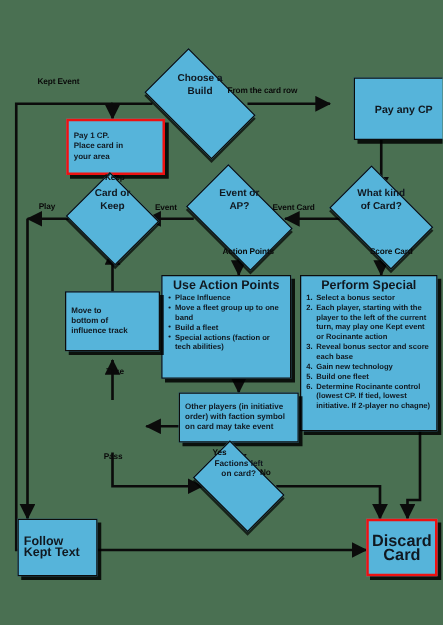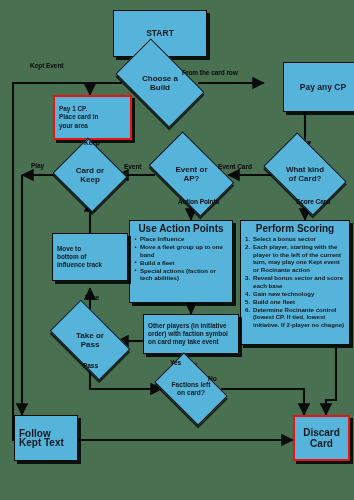--- a/index.html
+++ b/index.html
@@ -54,21 +54,21 @@
     padding:2px 4px;
     font-size:6.4px;line-height:8.2px;font-weight:bold;
     text-align:left;
   }
   .leftbox{justify-content:flex-start;text-align:left;padding-left:4px;}
 
   
   .diamond{
     position:absolute;
     z-index:3;
-    display:flex;align-items:center;justify-content:center;
+    display:flex;justify-content:center;
   }
   .diamond .dshape{
     position:absolute;left:0;top:0;width:100%;height:100%;
     background:#56b4da;
     border:1.5px solid #0c0c0c;
     transform:rotate(45deg);
     box-sizing:border-box;
     box-shadow:2px 2px 0 rgba(0,0,0,0.7);
   }
   .diamond .dtext{
@@ -141,23 +141,20 @@
       <path d="M78,440 L293,440"></path>
 
       <path d="M336,345 L336,400 L326,400 L326,415"></path>
     </g>
 
     <g stroke="#0b0b0b" stroke-width="2.1" fill="none">
       <path d="M90,83 L13,83 L13,440 L22,440"></path>
     </g>
   </svg>
 
-  <div class="node rect" style="left:113px;top:10px;width:94px;height:47px;">
-    <span>START</span>
-  </div>
 
   <div class="diamond" style="left:122px;top:58px;width:76px;height:50px;">
     <div class="dshape"></div>
     <div class="dtext">
       <span>Choose a</span><br>
       <span>Build</span>
     </div>
   </div>
 
   <div class="node rect" style="left:264px;top:62px;width:80px;height:50px;margin-left:19px;">
@@ -200,46 +197,39 @@
     <span class="bt">Use Action Points</span>
     <ul>
       <li>Place Influence</li>
       <li>Move a fleet group up to one band</li>
       <li>Build a fleet</li>
       <li>Special actions (faction or tech abilities)</li>
     </ul>
   </div>
 
   <div class="node listbox numbered" style="left:240px;top:220px;width:110px;height:125px;">
-    <span class="bt">Perform Scoring</span>
+    <span class="bt">Perform Special</span>
     <ul>
       <li><span class="n">1.</span><span>Select a bonus sector</span></li>
       <li><span class="n">2.</span><span>Each player, starting with the player to the left of the current turn, may play one Kept event or Rocinante action</span></li>
       <li><span class="n">3.</span><span>Reveal bonus sector and score each base</span></li>
       <li><span class="n">4.</span><span>Gain new technology</span></li>
       <li><span class="n">5.</span><span>Build one fleet</span></li>
       <li><span class="n">6.</span><span>Determine Rocinante control (lowest CP. If tied, lowest initiative. If 2-player no chagne)</span></li>
     </ul>
   </div>
 
   <div class="node para leftbox" style="left:52px;top:233px;width:76px;height:48px;">
     <div>
       <span>Move to</span><br>
       <span>bottom of</span><br>
       <span>influence track</span>
     </div>
   </div>
 
-  <div class="diamond" style="left:55px;top:318px;width:70px;height:44px;">
-    <div class="dshape"></div>
-    <div class="dtext">
-      <span>Take or</span><br>
-      <span>Pass</span>
-    </div>
-  </div>
 
   <div class="node para leftbox" style="left:143px;top:314px;width:96px;height:40px;">
     <div>Other players (in initiative order) with faction symbol on card may take event</div>
   </div>
 
   <div class="diamond" style="left:160px;top:368px;width:62px;height:42px;">
     <div class="dshape"></div>
     <div class="dtext" style="font-size:6.6px;line-height:8px;">
       <span>Factions left</span><br>
       <span>on card?</span>
@@ -247,21 +237,21 @@
   </div>
 
   <div class="node para leftbox" style="left:14px;top:415px;width:64px;height:46px;">
     <div style="font-size:10px;line-height:9.5px;">
       <span>Follow</span><br>
       <span>Kept Text</span>
     </div>
   </div>
 
   <div class="node rect red" style="left:293px;top:415px;width:57px;height:46px;">
-    <span style="font-size:10px;">Discard Card</span>
+    <span style="font-size:13px;">Discard Card</span>
   </div>
 
   <span class="elabel" style="left:30px;top:62px;">Kept Event</span>
   <span class="elabel" style="left:182px;top:69px;">From the card row</span>
   <span class="elabel" style="left:84px;top:139px;">Keep</span>
   <span class="elabel" style="left:31px;top:162px;">Play</span>
   <span class="elabel" style="left:124px;top:163px;">Event</span>
   <span class="elabel" style="left:218px;top:163px;">Event Card</span>
   <span class="elabel" style="left:178px;top:198px;">Action Points</span>
   <span class="elabel" style="left:296px;top:198px;">Score Card</span>

